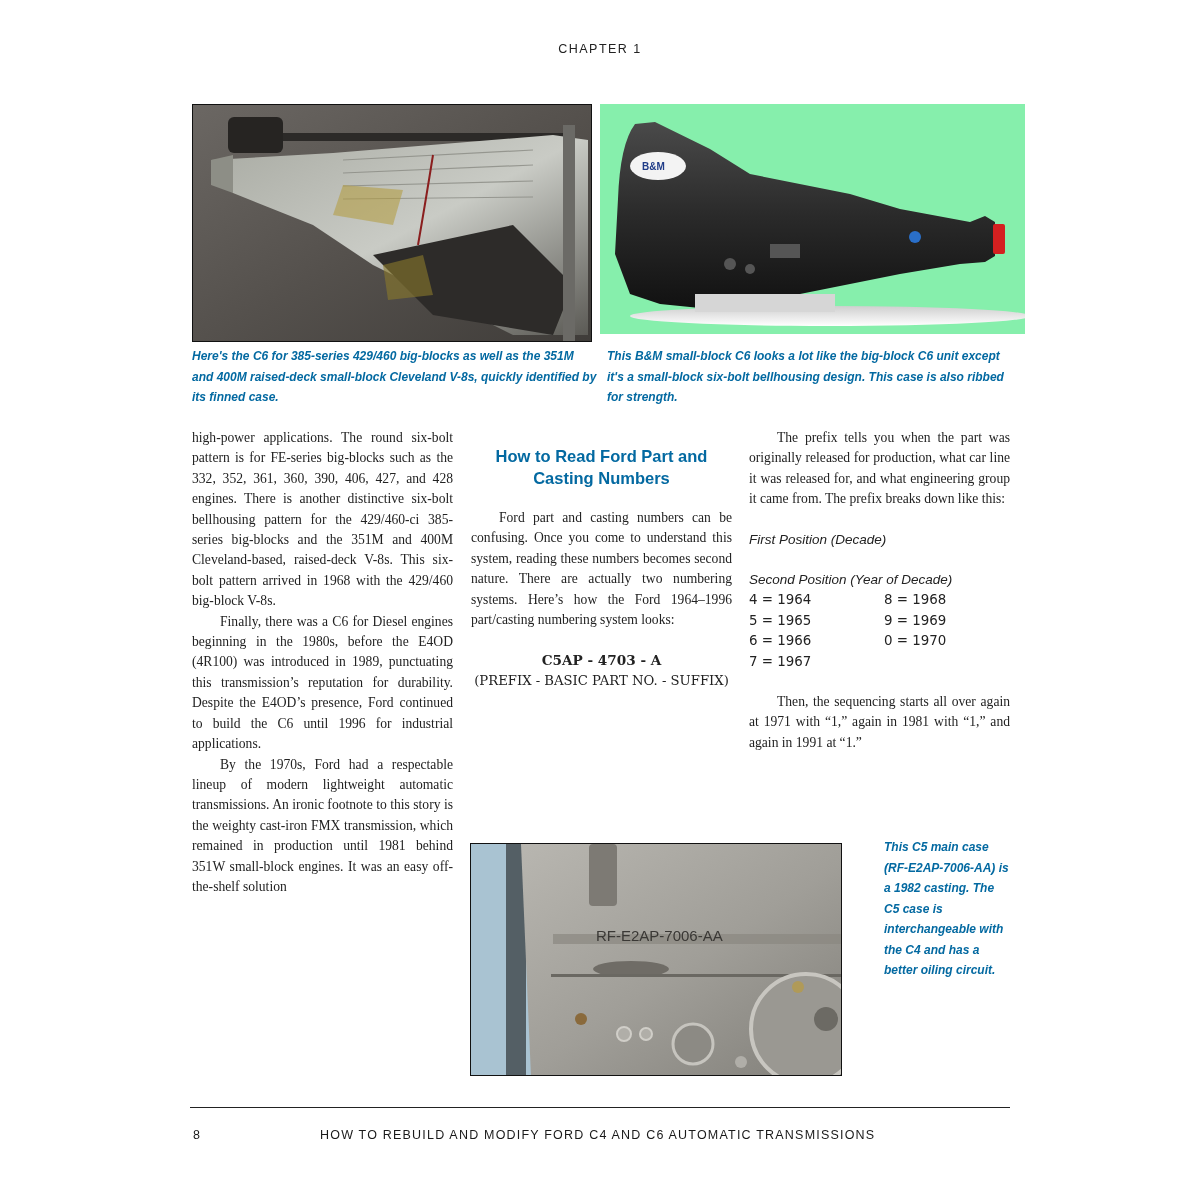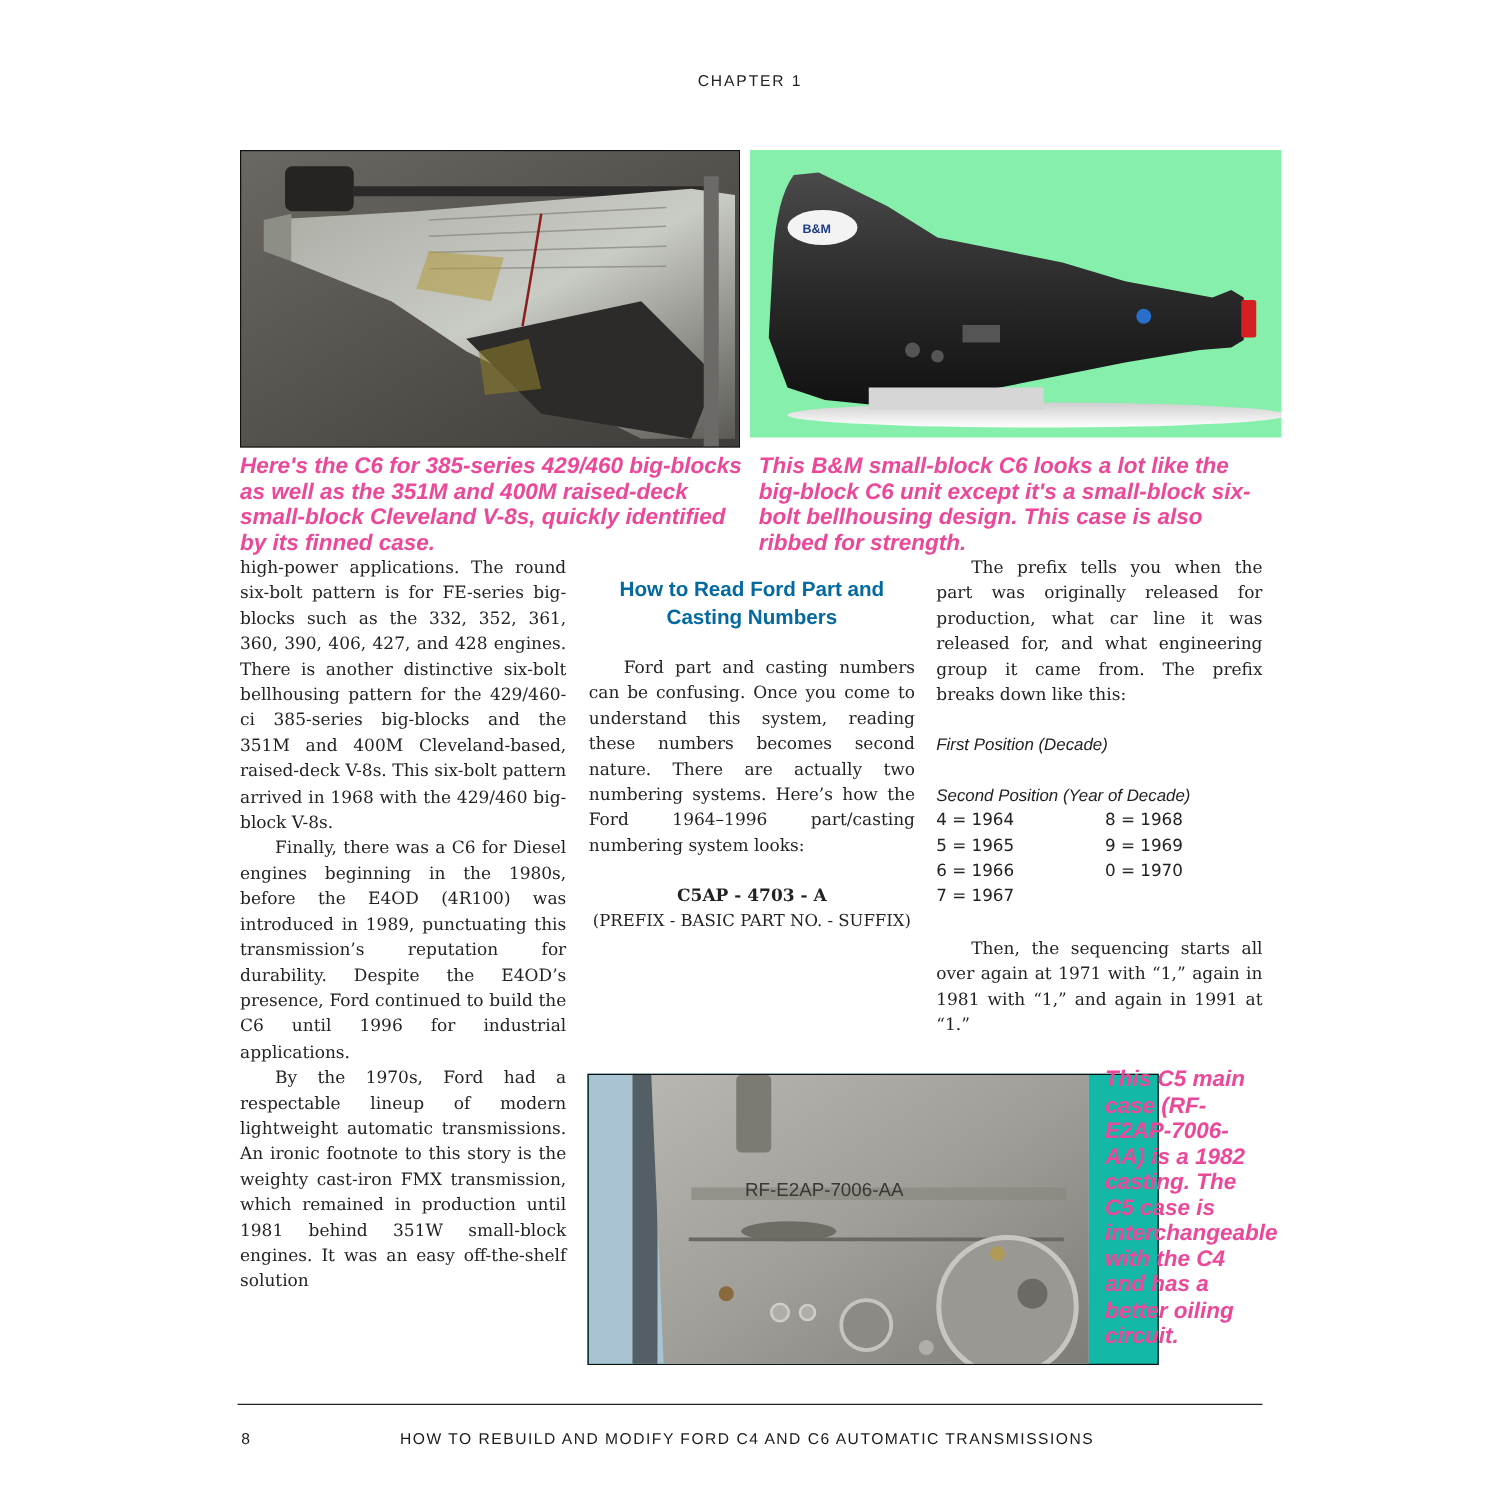--- a/index.html
+++ b/index.html
@@ -1,22 +1,22 @@
 <!DOCTYPE html>
 <html><head>
 <meta charset="utf-8">
 <style>
   html, body { margin:0; padding:0; background:#ffffff; }
   body { width:1200px; height:1200px; position:relative; overflow:hidden; color:#1a1a1a; }
-  .abs { position:absolute;margin-top:16px; }
+  .abs { position:absolute; }
   .running-head { left:0; width:1200px; top:42px; text-align:center; font-family:"Liberation Sans", sans-serif; font-size:12.5px; letter-spacing:1.5px; color:#222; }
   .photo { border:1px solid #111; overflow:hidden; box-sizing:border-box; }
-  .caption { font-family:"Liberation Sans", sans-serif; font-style:italic; font-weight:bold; font-size:18px; line-height:20.5px; color:#ec4899; }
+  .caption { font-family:"Liberation Sans", sans-serif; font-style:italic; font-weight:bold; font-size:12px; line-height:20.5px; color:#0369a1; }
   .body-col { font-family:"DejaVu Serif", "Liberation Serif", serif; font-size:13.6px; line-height:20.4px; color:#222; text-align:justify; hyphens:manual; }
-  .body-col p { margin:0; }
+  .body-col p { margin:0;font-family:Liberation Serif, serif; }
   .indent { text-indent:28px; }
   .heading { font-family:"Liberation Sans", sans-serif; font-weight:bold; font-size:16.5px; line-height:21.5px; text-align:center; color:#0369a1; margin:18px 0 19px 0; }
   .part-no { text-align:center; font-family:"DejaVu Serif", serif; font-weight:bold; font-size:13.6px; line-height:20.4px; }
   .part-legend { text-align:center; font-family:"DejaVu Serif", serif; font-size:13.2px; line-height:20.4px; }
   .table-title { font-family:"Liberation Sans", sans-serif; font-style:italic; font-size:13.5px; line-height:20.4px; }
   .code-table { display:grid; grid-template-columns:135px 1fr; font-family:"DejaVu Sans", sans-serif; font-size:13.4px; line-height:20.4px; }
   .footer-rule { left:190px; width:820px; top:1107px; height:1px; background:#222; }
   .folio { left:193px; top:1128px; font-family:"Liberation Sans", sans-serif; font-size:12.5px; letter-spacing:1px; }
   .footer-title { left:320px; top:1128px; font-family:"Liberation Sans", sans-serif; font-size:12.5px; letter-spacing:1.2px; }
 </style>
@@ -116,21 +116,21 @@
     <span>9 = 1969</span>
     <span>6 = 1966</span>
     <span>0 = 1970</span>
     <span>7 = 1967</span>
     <span></span>
   </div>
   <div style="height:20px;"></div>
   <p class="indent">Then, the sequencing starts all over again at 1971 with “1,” again in 1981 with “1,” and again in 1991 at “1.”</p>
 </div>
 
-<div class="abs photo" style="left:470px; top:843px; width:457px; height:233px; background:#14b8a6;">
+<div class="abs photo" style="left:470px; top:843px; width:372px; height:233px; background:#eab308;">
   <svg width="400" height="233" viewBox="0 0 400 233">
     <defs>
       <linearGradient id="alum" x1="0" y1="0" x2="1" y2="1">
         <stop offset="0" stop-color="#b8b6b0"></stop>
         <stop offset="0.5" stop-color="#a09e98"></stop>
         <stop offset="1" stop-color="#7e7c76"></stop>
       </linearGradient>
     </defs>
     <rect width="400" height="233" fill="#a9c3d2"></rect>
     <rect x="35" y="0" width="20" height="233" fill="#1c1c1c" opacity="0.6"></rect>

